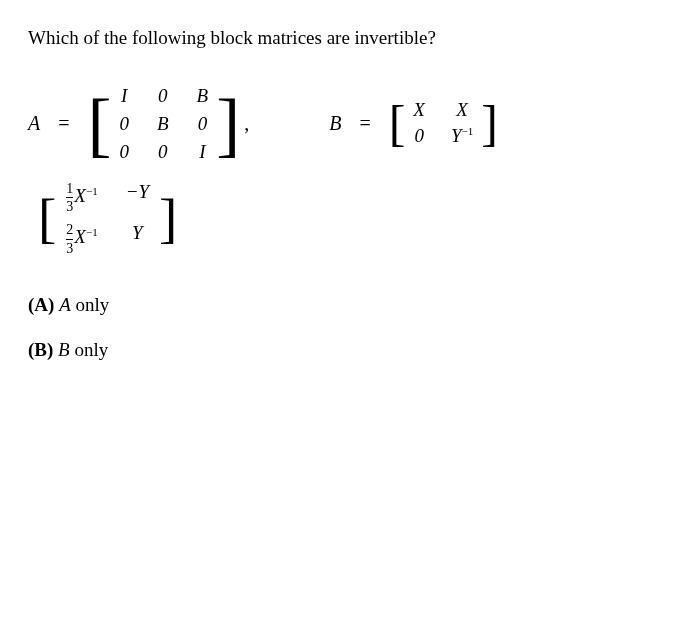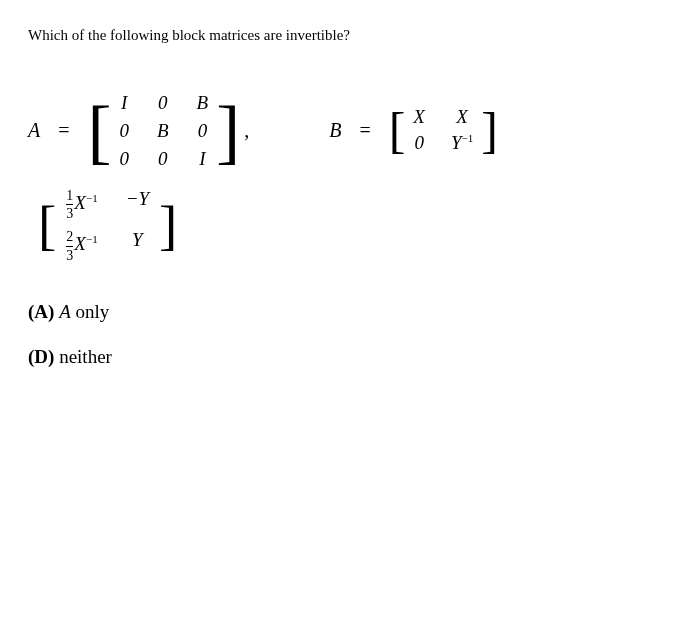--- a/index.html
+++ b/index.html
@@ -7,23 +7,23 @@
       background: #fff;
       font-family: "Times New Roman", Times, serif;
       font-size: 18px;
       color: #000;
       padding: 24px 28px;
       width: 700px;
       min-height: 634px;
     }
 
     .question-text {
-      font-size: 15px;
+      font-size: 19px;
       line-height: 1.5;
-      margin-bottom: 41px;
+      margin-bottom: 28px;
       text-align: justify;
     }
 
     .matrix-expr {
       display: flex;
       align-items: center;
       margin-right: 60px;
     }
 
     .var-label {
@@ -212,16 +212,16 @@
     <span class="bracket-right" style="font-size:55px;">]</span>
   </div>
 </div>
 
 <div class="choices">
   <div class="choice">
     <span class="choice-label">(A)</span>
     <span> <i>A</i> only</span>
   </div>
   <div class="choice">
-    <span class="choice-label">(D)</span>
-    <span> neither</span>
+    <span class="choice-label">(B)</span>
+    <span> <i>B</i> only</span>
   </div>
 </div>
 
 </body></html>

